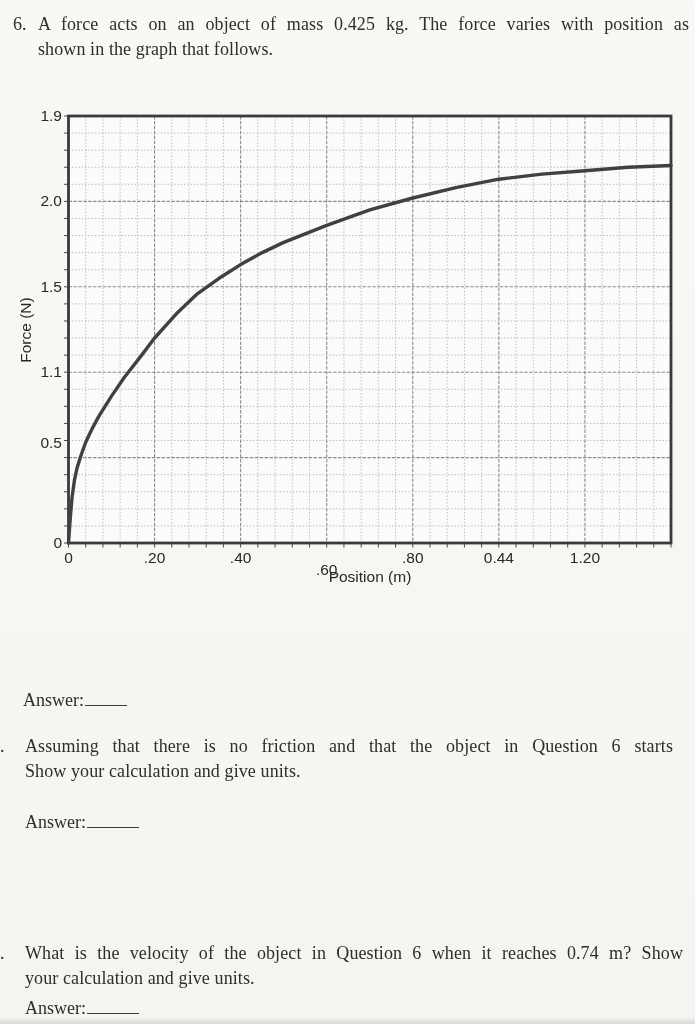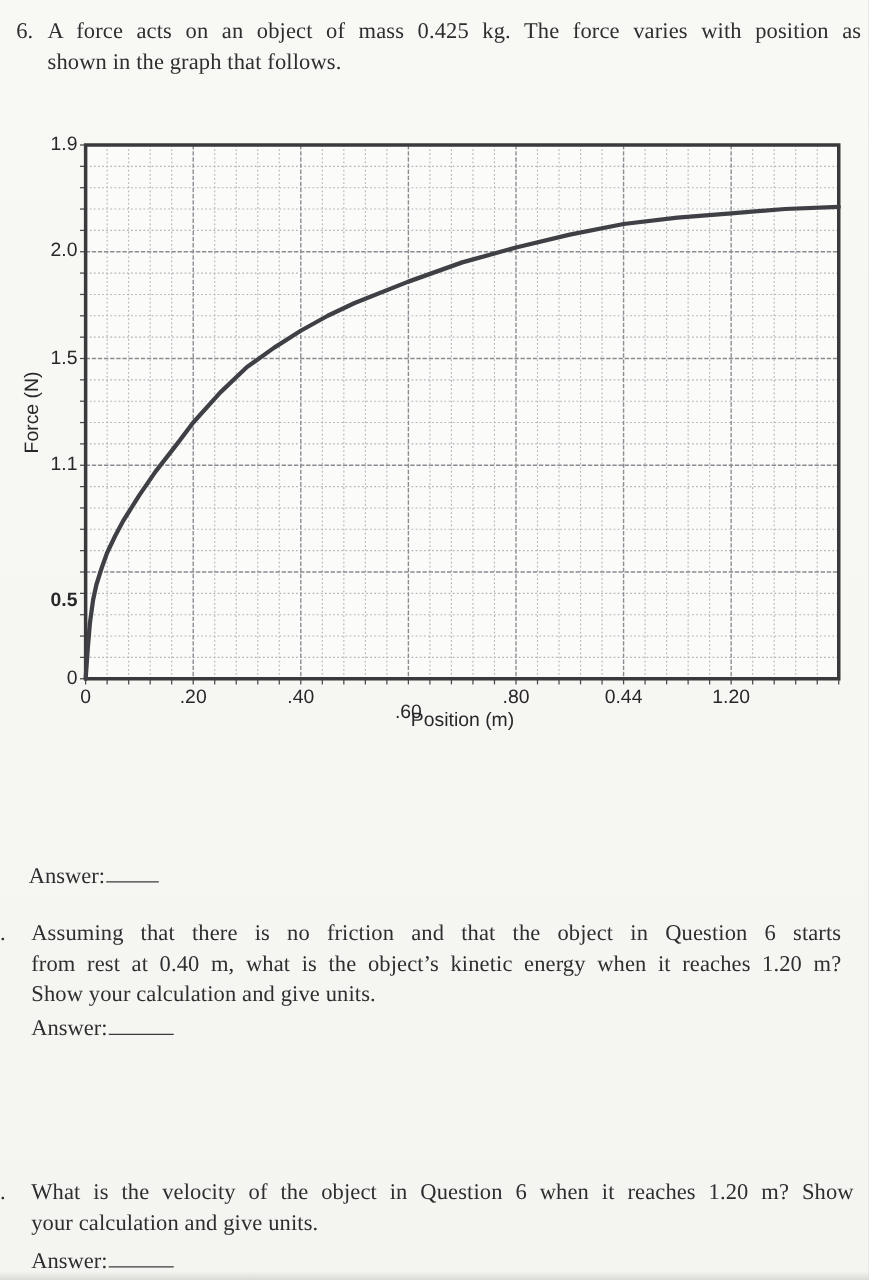--- a/index.html
+++ b/index.html
@@ -173,21 +173,21 @@
         <rect x="68.5" y="116" width="602.5" height="427" fill="none" stroke="#3a3a3c" stroke-width="2.8"></rect>
       </g>
     <g id="g-curve">
         <polyline points="68.5,543.0 70.2,519.1 71.9,498.6 74.5,479.8 77.1,467.8 81.4,454.2 85.7,442.2 92.2,428.6 98.6,416.6 111.5,396.1 124.4,377.3 141.7,355.1 154.6,338.0 176.1,314.1 197.6,293.6 219.1,278.3 240.6,264.6 262.2,252.6 283.7,242.4 326.7,225.3 369.8,209.9 412.8,198.0 455.8,187.7 498.9,179.2 541.9,174.1 584.9,170.7 628.0,167.2 671.0,165.5" fill="none" stroke="#3f4045" stroke-width="3.4" stroke-linecap="round" stroke-linejoin="round"></polyline>
       </g>
   </svg>
   <div class="axis-title" id="y-axis-title" style="left:26px;top:330px;">Force (N)</div>
   <div class="axis-title" id="x-axis-title" style="left:370px;top:577px;">Position (m)</div>
   <div id="ytick-box">
       <div class="tick ytick" style="left: 18px; top: 543px;">0</div>
-      <div class="tick ytick" style="left: 18px; top: 481px; font-weight: bold;">0.5</div>
+      <div class="tick ytick" style="left: 18px; top: 443px;">0.5</div>
       <div class="tick ytick" style="left: 18px; top: 372.2px;">1.1</div>
       <div class="tick ytick" style="left: 18px; top: 286.8px;">1.5</div>
       <div class="tick ytick" style="left: 18px; top: 201.4px;">2.0</div>
       <div class="tick ytick" style="left: 18px; top: 116px;">1.9</div>
     </div>
   <div id="xtick-box">
       <div class="tick xtick" style="left: 68.5px; top: 549px;">0</div>
       <div class="tick xtick" style="left: 154.571px; top: 549px;">.20</div>
       <div class="tick xtick" style="left: 240.643px; top: 549px;">.40</div>
       <div class="tick xtick" style="left: 326.714px; top: 549px; margin-top: 12px;">.60</div>
@@ -196,30 +196,29 @@
       <div class="tick xtick" style="left: 584.929px; top: 549px;">1.20</div>
     </div>
 
   <div class="ansline" style="left:23px;top:688px;">
     <span>Answer:</span><span class="ans-blank" style="width:42px;"></span>
   </div>
 
   <div class="qnum" style="left:0px;top:734px;">.</div>
   <div class="para" style="left:25px;top:734px;width:648px;">
     <div class="jl">Assuming that there is no friction and that the object in Question 6 starts</div>
-    <div class="jl">from rest at 0.40 m, what is the object’s kinetic energy when it reaches 1.20 m?</div>
     <div>Show your calculation and give units.</div>
   </div>
   <div class="ansline" style="left:25px;top:810px;">
     <span>Answer:</span><span class="ans-blank" style="width:52px;"></span>
   </div>
 
   <div class="qnum" style="left:0px;top:941px;">.</div>
   <div class="para" style="left:25px;top:941px;width:658px;">
-    <div class="jl">What is the velocity of the object in Question 6 when it reaches 1.20 m? Show</div>
+    <div class="jl">What is the velocity of the object in Question 6 when it reaches 0.74 m? Show</div>
     <div>your calculation and give units.</div>
   </div>
   <div class="ansline" style="left:25px;top:996px;">
     <span>Answer:</span><span class="ans-blank" style="width:52px;"></span>
   </div>
 
   <div class="bottom-shade"></div>
 </div>
 
 </body></html>

